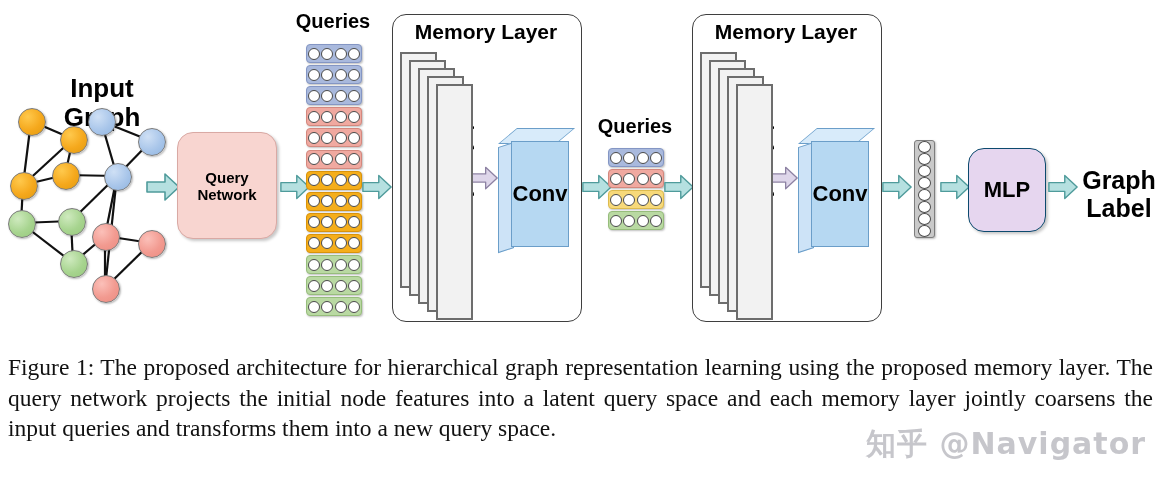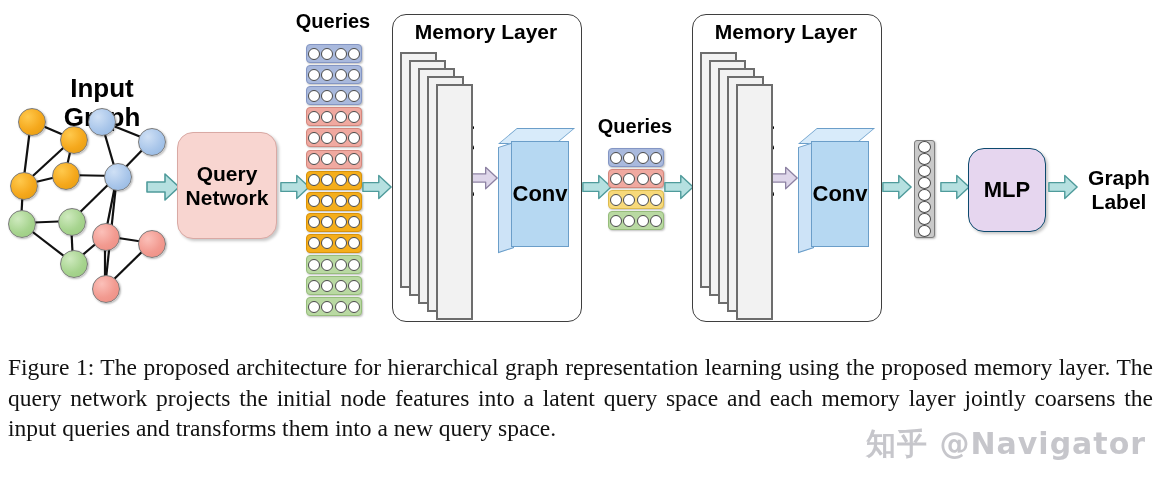--- a/index.html
+++ b/index.html
@@ -101,21 +101,21 @@
         <div class="node n-red" style="left: 92px; top: 175px;"></div>
       </div>
   </div>
 
   <div class="arrow" style="left:146px;top:173px;">
     <svg width="34" height="28" viewBox="0 0 34 28">
         <path d="M1 9 H19 V1 L33 14 L19 27 V19 H1 Z" fill="#b5e0e0" stroke="#4f9b9b" stroke-width="1.6" stroke-linejoin="round"></path>
       </svg>
   </div>
 
-  <div class="rbox" id="query-network" style="left:177px;top:132px;width:98px;height:105px;font-size:21px;white-space:pre-line;">Query
+  <div class="rbox" id="query-network" style="left:177px;top:132px;width:98px;height:105px;font-size:15px;white-space:pre-line;">Query
 Network</div>
 
   <div class="arrow" style="left:280px;top:173px;">
     <svg width="30" height="28" viewBox="0 0 34 28">
         <path d="M1 9 H19 V1 L33 14 L19 27 V19 H1 Z" fill="#b5e0e0" stroke="#4f9b9b" stroke-width="1.6" stroke-linejoin="round"></path>
       </svg>
   </div>
 
   <div class="lbl" id="queries-1-label" style="left:288px;top:10px;width:90px;font-size:20px;">Queries</div>
   <div id="queries-1" style="position:absolute;left:306px;top:44px;width:54px;height:275px;">
@@ -317,19 +317,19 @@
   </div>
 
   <div class="rbox" id="mlp-box" style="left:968px;top:148px;width:76px;height:82px;font-size:22px;">MLP</div>
 
   <div class="arrow" style="left:1048px;top:173px;">
     <svg width="30" height="28" viewBox="0 0 34 28">
         <path d="M1 9 H19 V1 L33 14 L19 27 V19 H1 Z" fill="#b5e0e0" stroke="#4f9b9b" stroke-width="1.6" stroke-linejoin="round"></path>
       </svg>
   </div>
 
-  <div class="lbl" id="graph-label-text" style="left:1076px;top:166px;width:86px;font-size:21px;white-space:pre-line;">Graph
+  <div class="lbl" id="graph-label-text" style="left:1076px;top:166px;width:86px;font-size:25px;white-space:pre-line;">Graph
 Label</div>
 
 </div>
 
 <div id="caption">Figure 1: The proposed architecture for hierarchical graph representation learning using the proposed memory layer. The query network projects the initial node features into a latent query space and each memory layer jointly coarsens the input queries and transforms them into a new query space.</div>
 <div id="watermark">知乎 @Navigator</div>
 
 </body></html>

